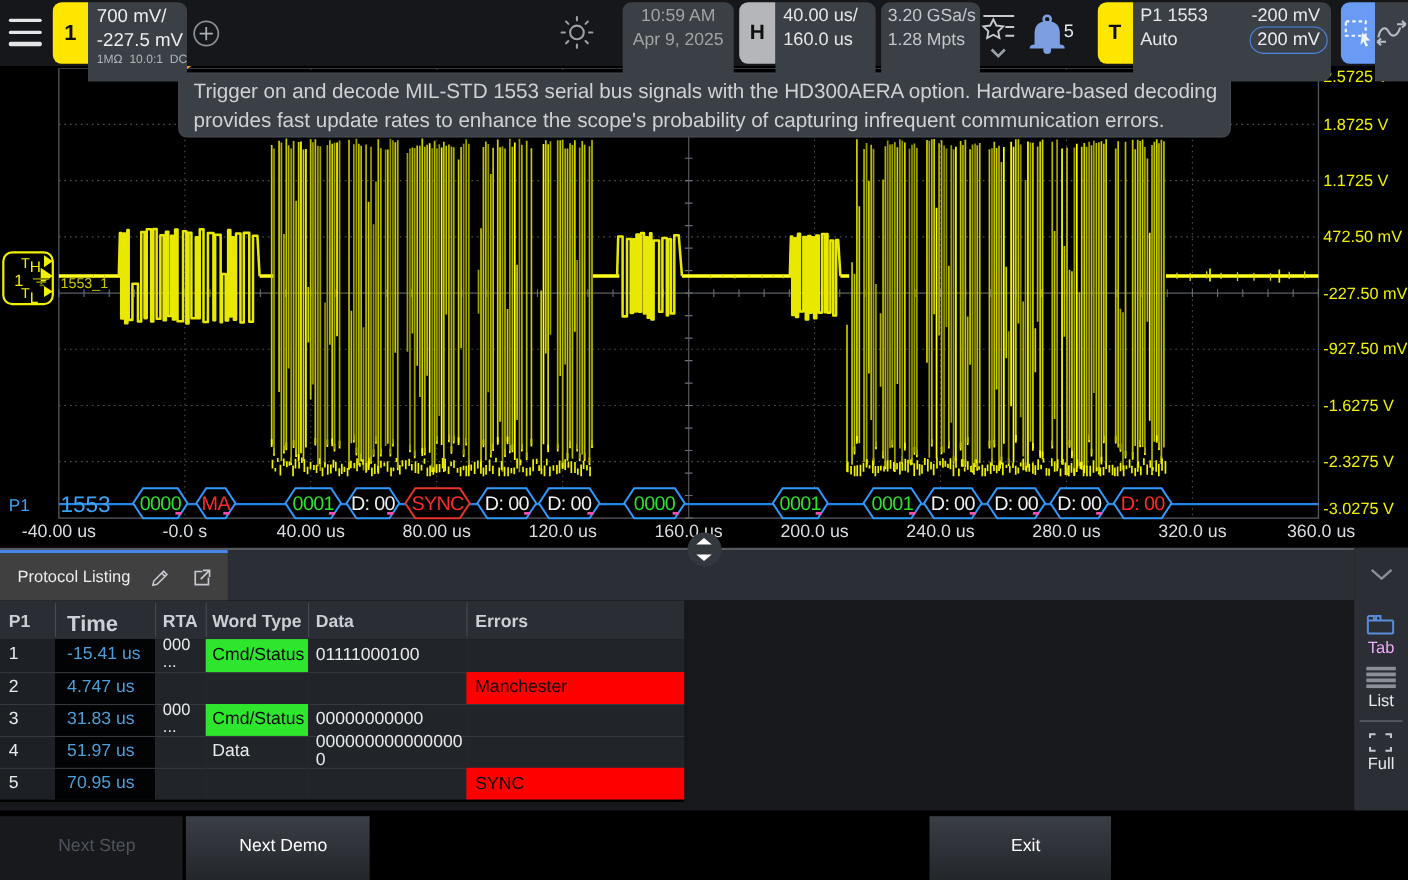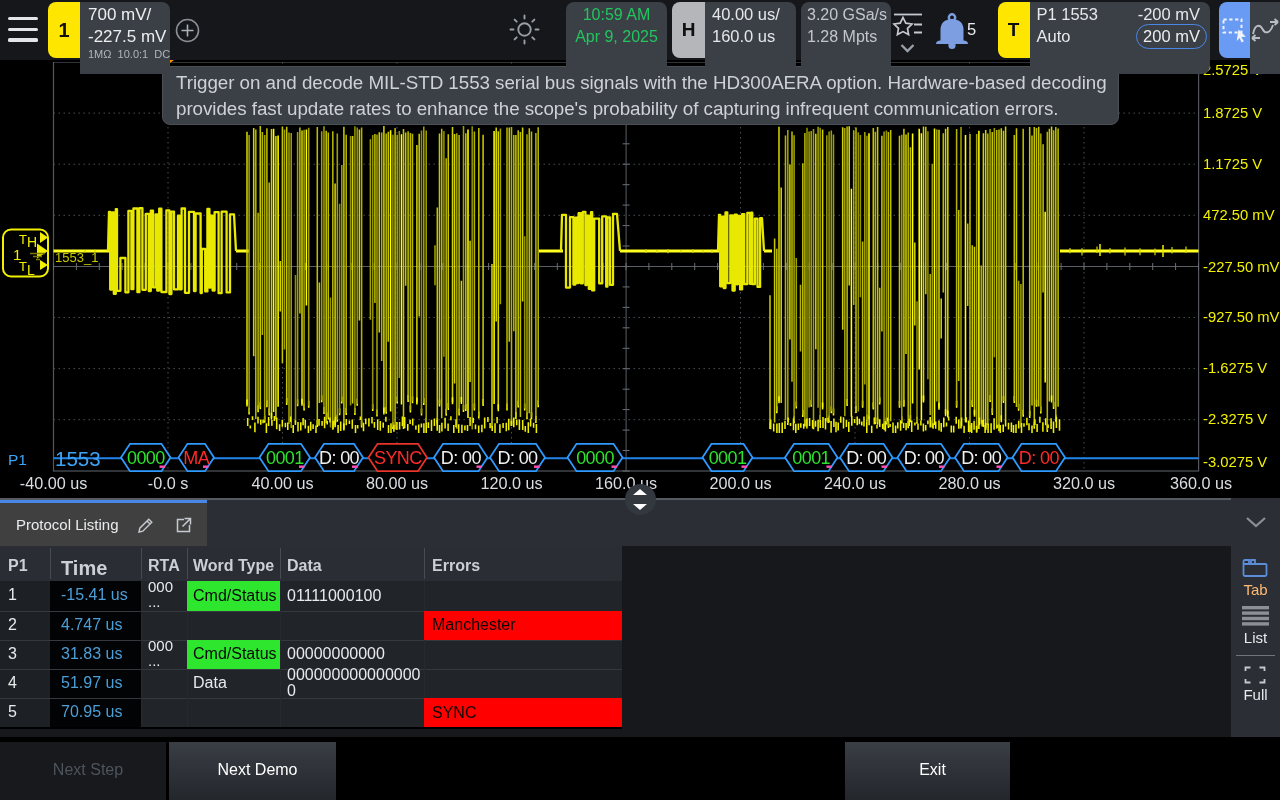--- a/index.html
+++ b/index.html
@@ -158,21 +158,21 @@
   </svg>
 
   <svg class="abs" style="left:509px;top:14px" width="31" height="31" viewBox="0 0 31 31">
     <circle cx="15.5" cy="15.5" r="6.2" fill="none" stroke="#9aa0a8" stroke-width="1.9"></circle>
     <g stroke="#9aa0a8" stroke-width="1.9" stroke-linecap="round">
       <path d="M15.5 1.5V4.5 M15.5 26.5V29.5 M1.5 15.5H4.5 M26.5 15.5H29.5 M5.6 5.6L7.7 7.7 M23.3 23.3L25.4 25.4 M25.4 5.6L23.3 7.7 M7.7 23.3L5.6 25.4"></path>
     </g>
   </svg>
 
   <div class="box" style="left:566px;width:101px;border-radius:8px;text-align:center">
-    <div style="padding-top:2px;font-size:16px;color:#22c55e;line-height:21.5px">10:59 AM<br>Apr 9, 2025</div>
+    <div style="padding-top:2px;font-size:16px;color:#a3a3a3;line-height:21.5px">10:59 AM<br>Apr 9, 2025</div>
   </div>
 
   <div class="tabL" style="left:672px;width:33px;background:#b4b6b9;font-size:19px">H</div>
   <div class="box" style="left:705px;width:91px;border-radius:0 8px 8px 0">
     <div class="abs" style="left:7px;top:2px;font-size:16.5px;color:#e4e7ea;line-height:21.5px">40.00 us/<br>160.0 us</div>
   </div>
 
   <div class="box" style="left:801px;width:90px;border-radius:8px">
     <div class="abs" style="left:6px;top:2px;font-size:16px;color:#c3c7cd;line-height:21.5px">3.20 GSa/s<br>1.28 Mpts</div>
   </div>
@@ -276,21 +276,21 @@
 <div class="abs" style="left:432px;top:703.5px;font-size:16px;color:#0a0a0a">SYNC</div>
     </div>
 <div id="sidebar">
   <svg class="abs" style="left:14px;top:17px" width="22" height="14" viewBox="0 0 22 14">
     <path d="M2 3 L11 11 L20 3" fill="none" stroke="#8b9097" stroke-width="2.2"></path>
   </svg>
   <svg class="abs" style="left:10px;top:60px" width="28" height="20" viewBox="0 0 28 20">
     <path d="M2.5 6 V16.5 Q2.5 18 4 18 H24 Q25.5 18 25.5 16.5 V6" fill="none" stroke="#5b8dd9" stroke-width="1.8"></path>
     <path d="M2.5 6 V3.5 Q2.5 2 4 2 H8 V6 M10 6 V2 H14 V6 M2.5 6 H25.5 V6" fill="none" stroke="#5b8dd9" stroke-width="1.8"></path>
   </svg>
-  <div class="abs" style="left:0;top:83px;width:49px;text-align:center;font-size:15px;color:#fdba74">Tab</div>
+  <div class="abs" style="left:0;top:83px;width:49px;text-align:center;font-size:15px;color:#f0abfc">Tab</div>
   <svg class="abs" style="left:11px;top:108px" width="27" height="20" viewBox="0 0 27 20">
     <g fill="#8b9097">
           <rect x="0" y="0" width="27" height="3.4"></rect>
           <rect x="0" y="5.4" width="27" height="3.4"></rect>
           <rect x="0" y="10.8" width="27" height="3.4"></rect>
           <rect x="0" y="16.2" width="27" height="3.4"></rect>
         </g>
   </svg>
   <div class="abs" style="left:0;top:131px;width:49px;text-align:center;font-size:15px;color:#e8eaec">List</div>
   <div class="abs" style="left:5px;top:157px;width:39px;height:1px;background:#70757d"></div>

